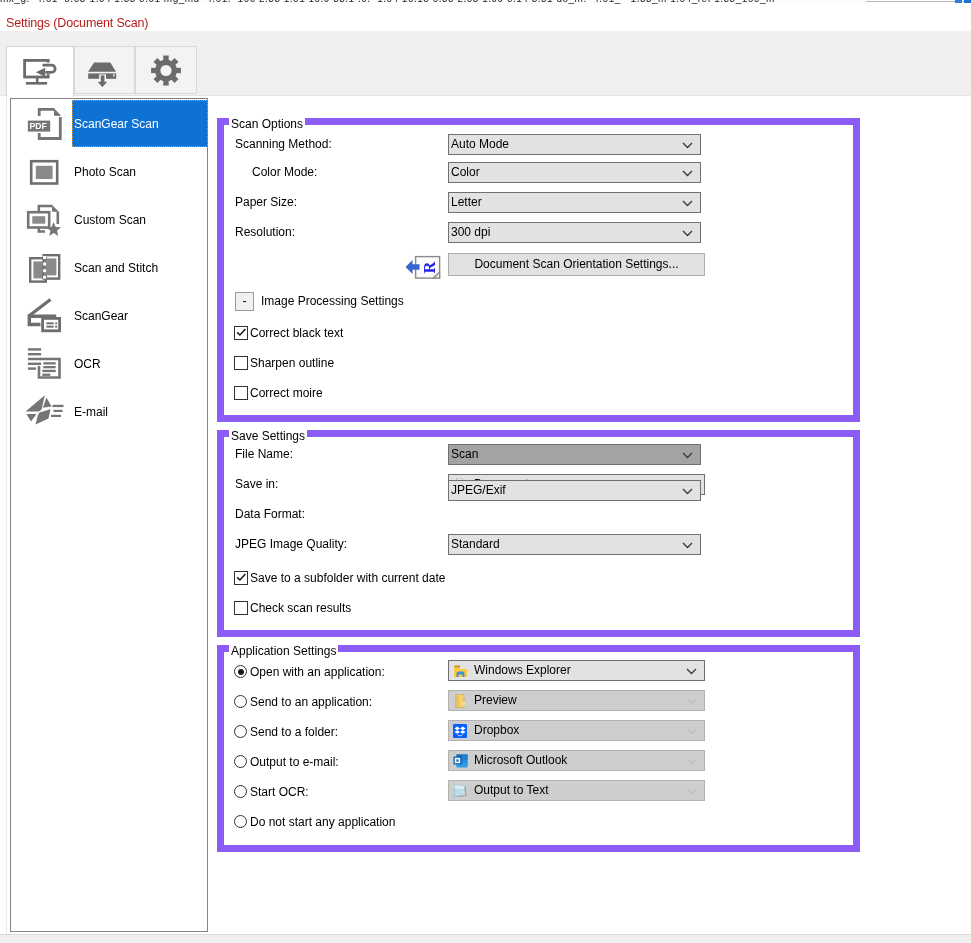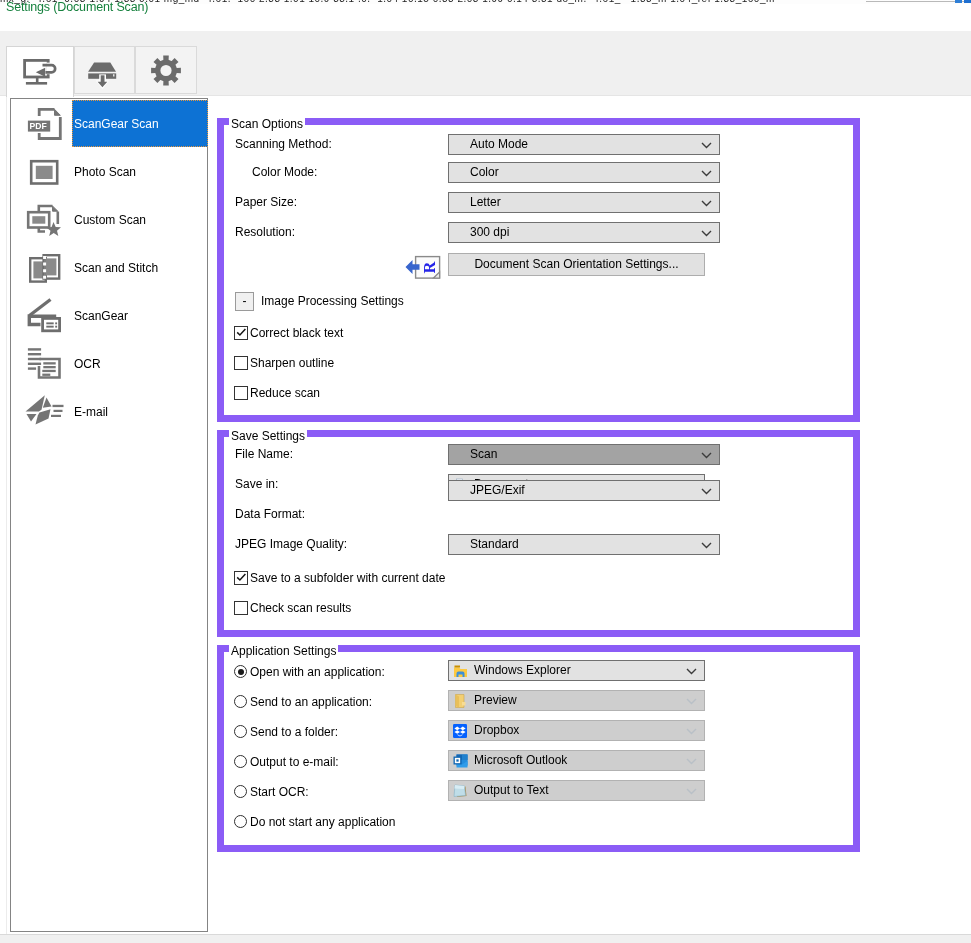--- a/index.html
+++ b/index.html
@@ -1,19 +1,19 @@
 <!DOCTYPE html>
 <html><head>
 <meta charset="utf-8">
 <style>
 html,body{margin:0;padding:0}
 body{width:971px;height:943px;position:relative;background:#fff;font-family:"Liberation Sans",sans-serif;font-size:12px;color:#000;overflow:hidden}
 .abs{position:absolute}
 .lbl{position:absolute;height:21px;line-height:21px;white-space:nowrap}
-.combo{position:absolute;left:448px;width:249px;height:19px;background:#e2e2e2;border:1px solid #707070;line-height:19px;padding-left:21px;white-space:nowrap}
+.combo{position:absolute;left:448px;width:249px;height:19px;background:#e2e2e2;border:1px solid #707070;line-height:19px;padding-left:2px;white-space:nowrap}
 .combo.white{background:#a3a3a3}
 .combo.dis{border-color:#b2b2b2;background:#cecece}
 .combo.icon{padding-left:25px;width:230px}
 .chev{position:absolute;right:7px;top:7px}
 .cic{position:absolute;left:4px;top:3px}
 .grp{position:absolute;left:217px;width:629px;border:7px solid #8b5cf6}
 .gt{position:absolute;top:-8px;left:5px;background:#fff;padding:0 2px;height:15px;line-height:15px}
 .cb{position:absolute;left:234px;width:12px;height:12px;border:1px solid #333;background:#fff}
 .cbl{position:absolute;left:250px;height:14px;line-height:14px;white-space:nowrap}
 .rad{position:absolute;left:234px;width:11px;height:11px;border:1px solid #2f2f2f;border-radius:50%;background:#fff}
@@ -25,21 +25,21 @@
 <body>
 
 <div class="abs" style="left:0;top:0;width:971px;height:4px;background:#fdfdfd"></div>
 <div class="abs" style="left:0;top:0;width:971px;height:4px;overflow:hidden;font-family:'Liberation Sans',sans-serif;font-size:10px;color:#222;letter-spacing:0.5px">
 <div style="margin-top:-7px;white-space:nowrap">mx_g. &nbsp;4.61 &nbsp;0.03-1.94 1.88 0.01 mg_mu &nbsp;4.61. &nbsp;160 2.88 1.01 10.9 88.1 .0. &nbsp;1.04 10.15 0.88 2.03 1.99 0.14 8.81 uo_m. &nbsp;4.61_ &nbsp;&nbsp;1.88_m 1.04_ref 1.88_160_m</div>
 </div>
 <div class="abs" style="left:866px;top:1px;width:100px;height:1px;background:#b9b9b9"></div>
 <div class="abs" style="left:955px;top:0;width:7px;height:3px;background:#2f7fd6"></div>
 <div class="abs" style="left:964px;top:0;width:7px;height:3px;background:#1f6fd0"></div>
 
-<div class="abs" style="left:6px;top:0;font-size:12.5px;letter-spacing:-0.15px;color:#15803d">Settings (Document Scan)</div>
+<div class="abs" style="left:6px;top:16px;font-size:12.5px;letter-spacing:-0.15px;color:#b91c1c">Settings (Document Scan)</div>
 
 <div class="abs" style="left:0;top:31px;width:971px;height:65px;background:#f0f0f0;border-bottom:1px solid #e5e5e5;box-sizing:border-box"></div>
 <div class="abs" style="left:74px;top:46px;width:61px;height:48px;background:#f3f3f3;border:1px solid #dadada;box-sizing:border-box"></div>
 <div class="abs" style="left:135px;top:46px;width:62px;height:48px;background:#f3f3f3;border:1px solid #dadada;box-sizing:border-box"></div>
 <div class="abs" style="left:6px;top:46px;width:68px;height:51px;background:#fff;border:1px solid #d5d5d5;border-bottom:none;box-sizing:border-box"></div>
 
 <svg class="icon" style="left:22px;top:56px" width="36" height="30" viewBox="0 0 36 30">
 <rect x="2.6" y="4.4" width="23.6" height="16.6" fill="none" stroke="#6b6b6b" stroke-width="2.8"></rect>
 <rect x="13.9" y="21.7" width="2.6" height="4.3" fill="#6b6b6b"></rect>
 <rect x="3.9" y="26" width="21.2" height="2.6" fill="#6b6b6b"></rect>
@@ -169,21 +169,21 @@
 <div class="abs" style="left:235px;top:292px;width:17px;height:17px;background:#f0f0f0;border:1px solid #9a9a9a;text-align:center;line-height:16px">-</div>
 <div class="lbl" style="left:261px;top:291px">Image Processing Settings</div>
 <div class="cb" style="top:326px"></div>
 <svg class="abs" style="left:236px;top:328px" width="11" height="9" viewBox="0 0 11 9">
     <polyline points="1.2,4.4 3.9,7 9.4,1" stroke="#151515" stroke-width="1.5" fill="none"></polyline>
   </svg>
 <div class="cbl" style="top:326px">Correct black text</div>
 <div class="cb" style="top:356px"></div>
 <div class="cbl" style="top:356px">Sharpen outline</div>
 <div class="cb" style="top:386px"></div>
-<div class="cbl" style="top:386px">Reduce scan</div>
+<div class="cbl" style="top:386px">Correct moire</div>
 
 <div class="grp" style="top:430px;height:193px">
 <span class="gt">Save Settings</span>
 </div>
 <div class="lbl" style="left:235px;top:444px">File Name:</div>
 <div class="combo white" style="top:444px">Scan<svg class="chev" width="11" height="7" viewBox="0 0 11 7">
       <polyline points="1,1 5.5,5.5 10,1" stroke="#3c3c3c" stroke-width="1.4" fill="none"></polyline>
     </svg></div>
 <div class="lbl" style="left:235px;top:474px">Save in:</div>
 <div class="combo icon" style="top:474px">Documents

